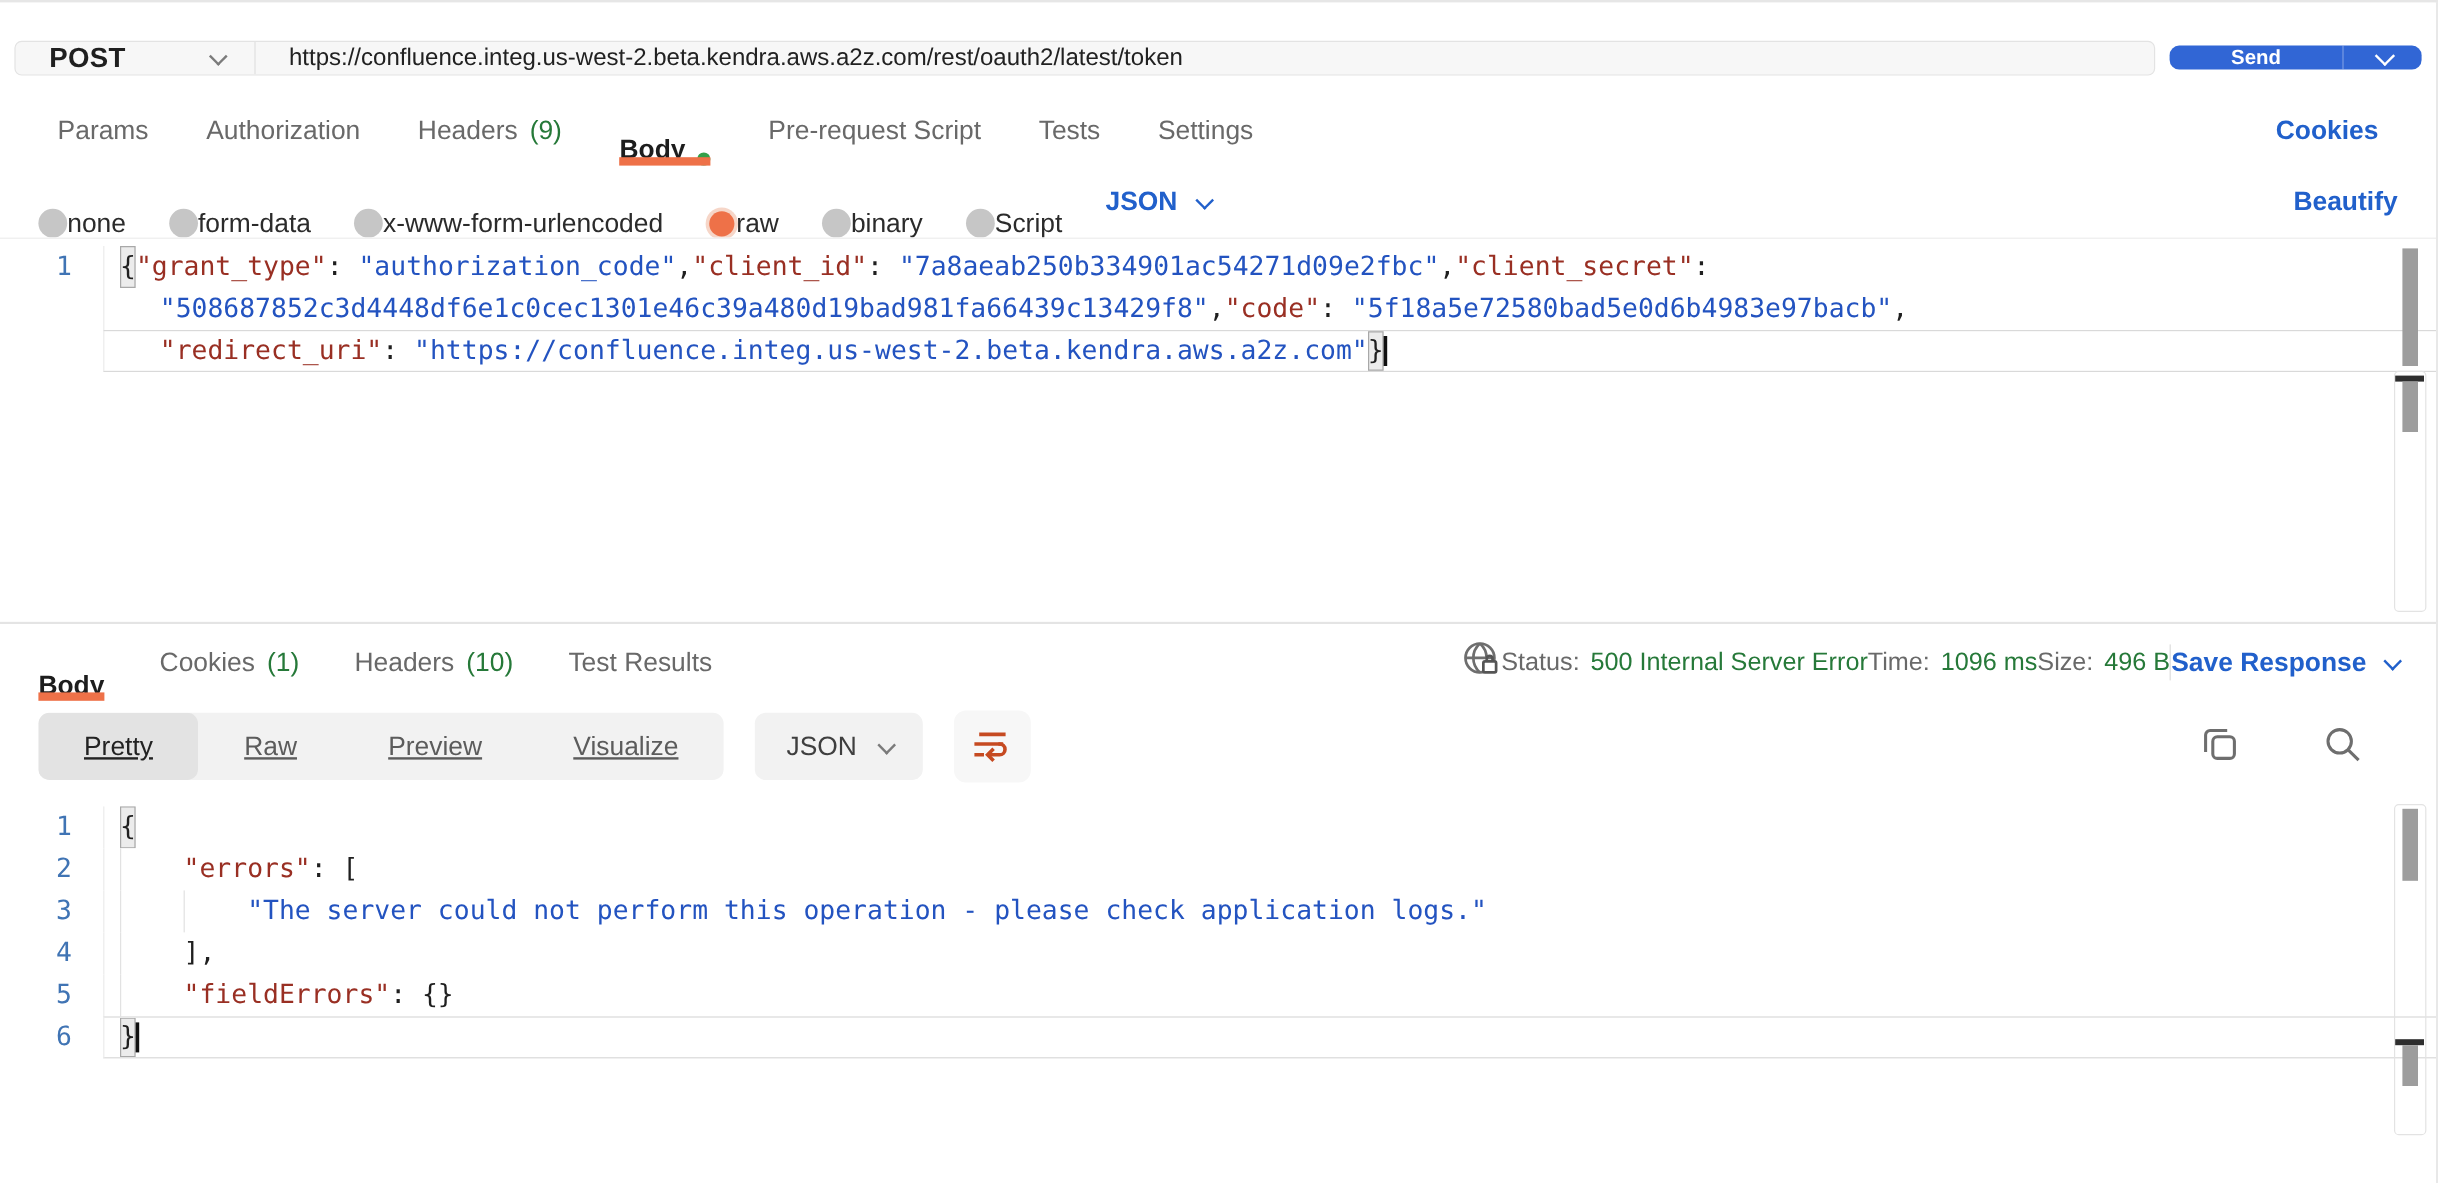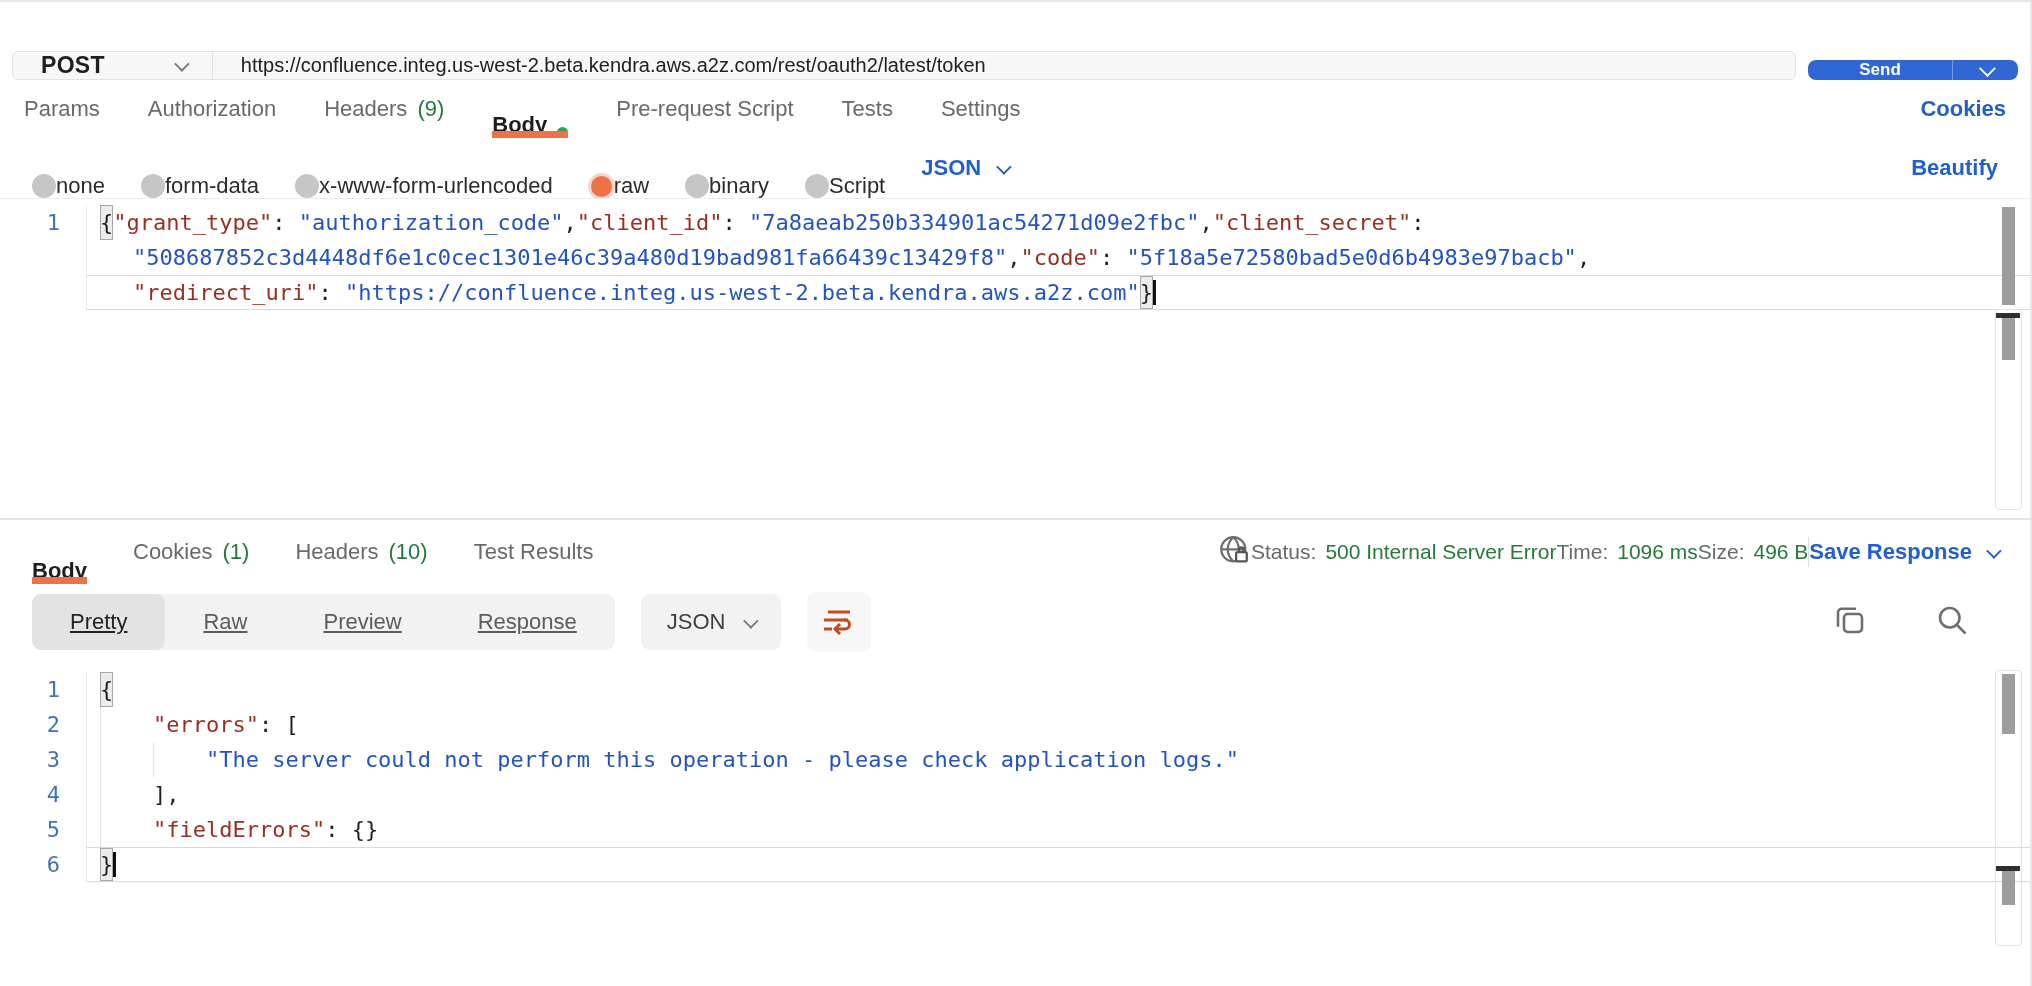--- a/index.html
+++ b/index.html
@@ -1,32 +1,32 @@
 <!DOCTYPE html>
 <html><head>
 <meta charset="utf-8">
 <style>
   * { margin:0; padding:0; box-sizing:border-box; }
   html,body { width:2032px; height:986px; background:#fff; overflow:hidden; }
   body { font-family:"Liberation Sans", sans-serif; color:#1f1f1f; border-top:2px solid #e6e6e6; border-right:2px solid #e8e8e8; }
   .app { display:flex; flex-direction:column; height:100%; }
 
   
-  .url-row { display:flex; align-items:flex-end; gap:12px; padding:14px 12px 0 12px; height:78px; flex:none; }
+  .url-row { display:flex; align-items:center; gap:12px; padding:14px 12px 0 12px; height:78px; flex:none; }
   .url-box { flex:1; display:flex; background:#f7f7f7; border:1px solid #e3e3e3; border-radius:6px; overflow:hidden; }
   .method { display:flex; align-items:center; gap:70px; padding:0 26px 0 28px; border-right:1px solid #e0e0e0; font-size:23px; font-weight:700; letter-spacing:.3px; cursor:pointer; }
   .chev { display:inline-block; width:11px; height:11px; border-right:2.5px solid #7b7b7b; border-bottom:2.5px solid #7b7b7b; transform:rotate(45deg) translateY(-2px); }
   .url-input { flex:1; border:none; background:transparent; font-size:20px; color:#212121; padding:0 20px 0 28px; font-family:"Liberation Sans",sans-serif; outline:none; }
   .send-btn { flex:none; display:flex; align-items:stretch; background:#3166d5; border-radius:8px; overflow:hidden; cursor:pointer; width:210px; }
   .send-main { flex:1; display:flex; align-items:center; justify-content:center; color:#fff; font-size:17px; font-weight:700; }
   .send-split { width:66px; display:flex; align-items:center; justify-content:center; border-left:1px solid rgba(255,255,255,.35); }
   .send-split .chev { border-color:#fff; width:12px; height:12px; }
 
   
-  .req-tabs { display:flex; align-items:center; gap:48px; padding:0 24px; height:58px; flex:none; font-size:22px; color:#696969; }
+  .req-tabs { display:flex; align-items:center; gap:48px; padding:0 48px; height:58px; flex:none; font-size:22px; color:#696969; }
   .tab { position:relative; display:flex; align-items:center; gap:10px; height:100%; cursor:pointer; white-space:nowrap; }
   .tab .cnt { color:#267939; }
   .tab.active { color:#1d1d1d; font-weight:700;align-items:flex-end; }
   .tab.active::after { content:""; position:absolute; left:0; right:0; bottom:0; height:7px; background:#ee7148; }
   .dot { width:11px; height:11px; border-radius:50%; background:#34a04a; }
   .right-link { margin-left:auto; color:#2160cb; font-weight:700; font-size:22px; cursor:pointer; }
 
   
   .body-opts { display:flex; align-items:center; gap:36px; padding:0 32px; height:60px; flex:none; font-size:22px; color:#2b2b2b; }
   .opt { display:flex; align-items:center; cursor:pointer; white-space:nowrap;margin-top:36px; }
@@ -228,21 +228,21 @@
         <span class="chev"></span>
       </div>
     </div>
   </div>
 
   <div class="res-toolbar">
     <div class="seg">
       <div class="seg-item sel">Pretty</div>
       <div class="seg-item">Raw</div>
       <div class="seg-item">Preview</div>
-      <div class="seg-item">Response</div>
+      <div class="seg-item">Visualize</div>
     </div>
     <div class="tool-btn">
       <span>JSON</span>
       <span class="chev"></span>
     </div>
     <div class="wrap-btn">
       <svg width="34" height="30" viewBox="0 0 34 30" fill="none" stroke="#c64a21" stroke-width="3">
         <path d="M6 5h22"></path>
         <path d="M2 13h24"></path>
         <path d="M2 22h8"></path>

